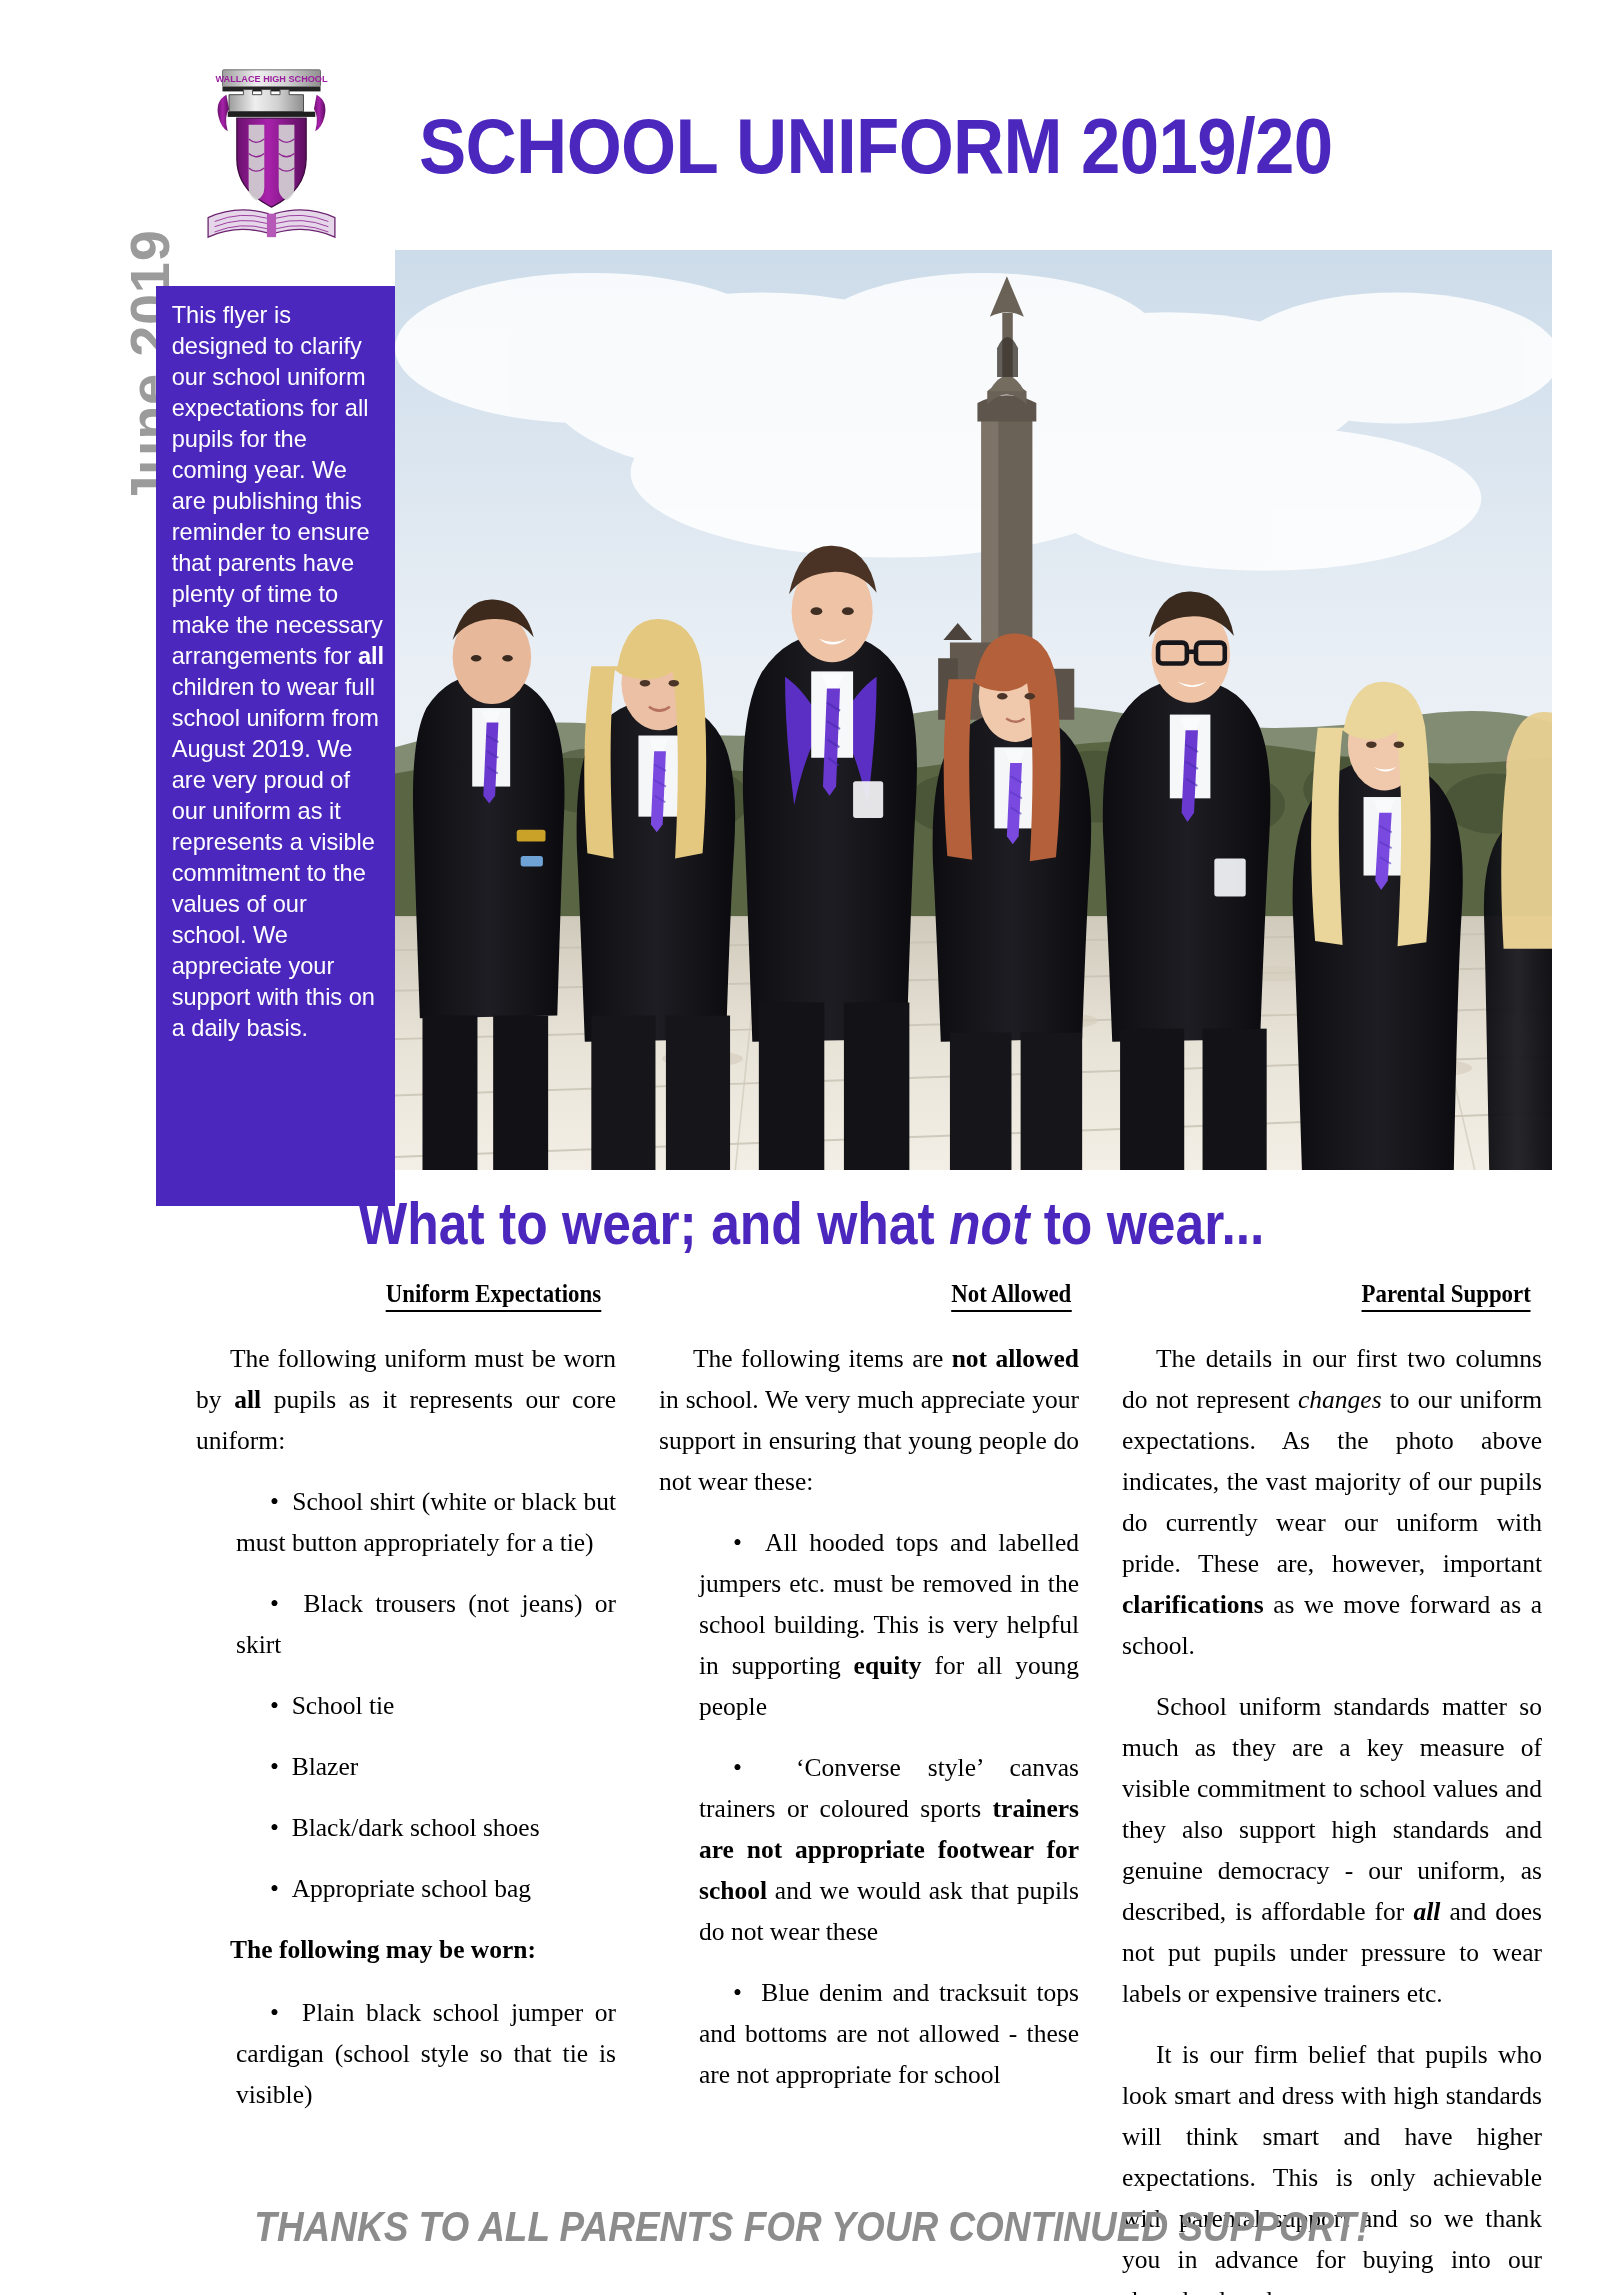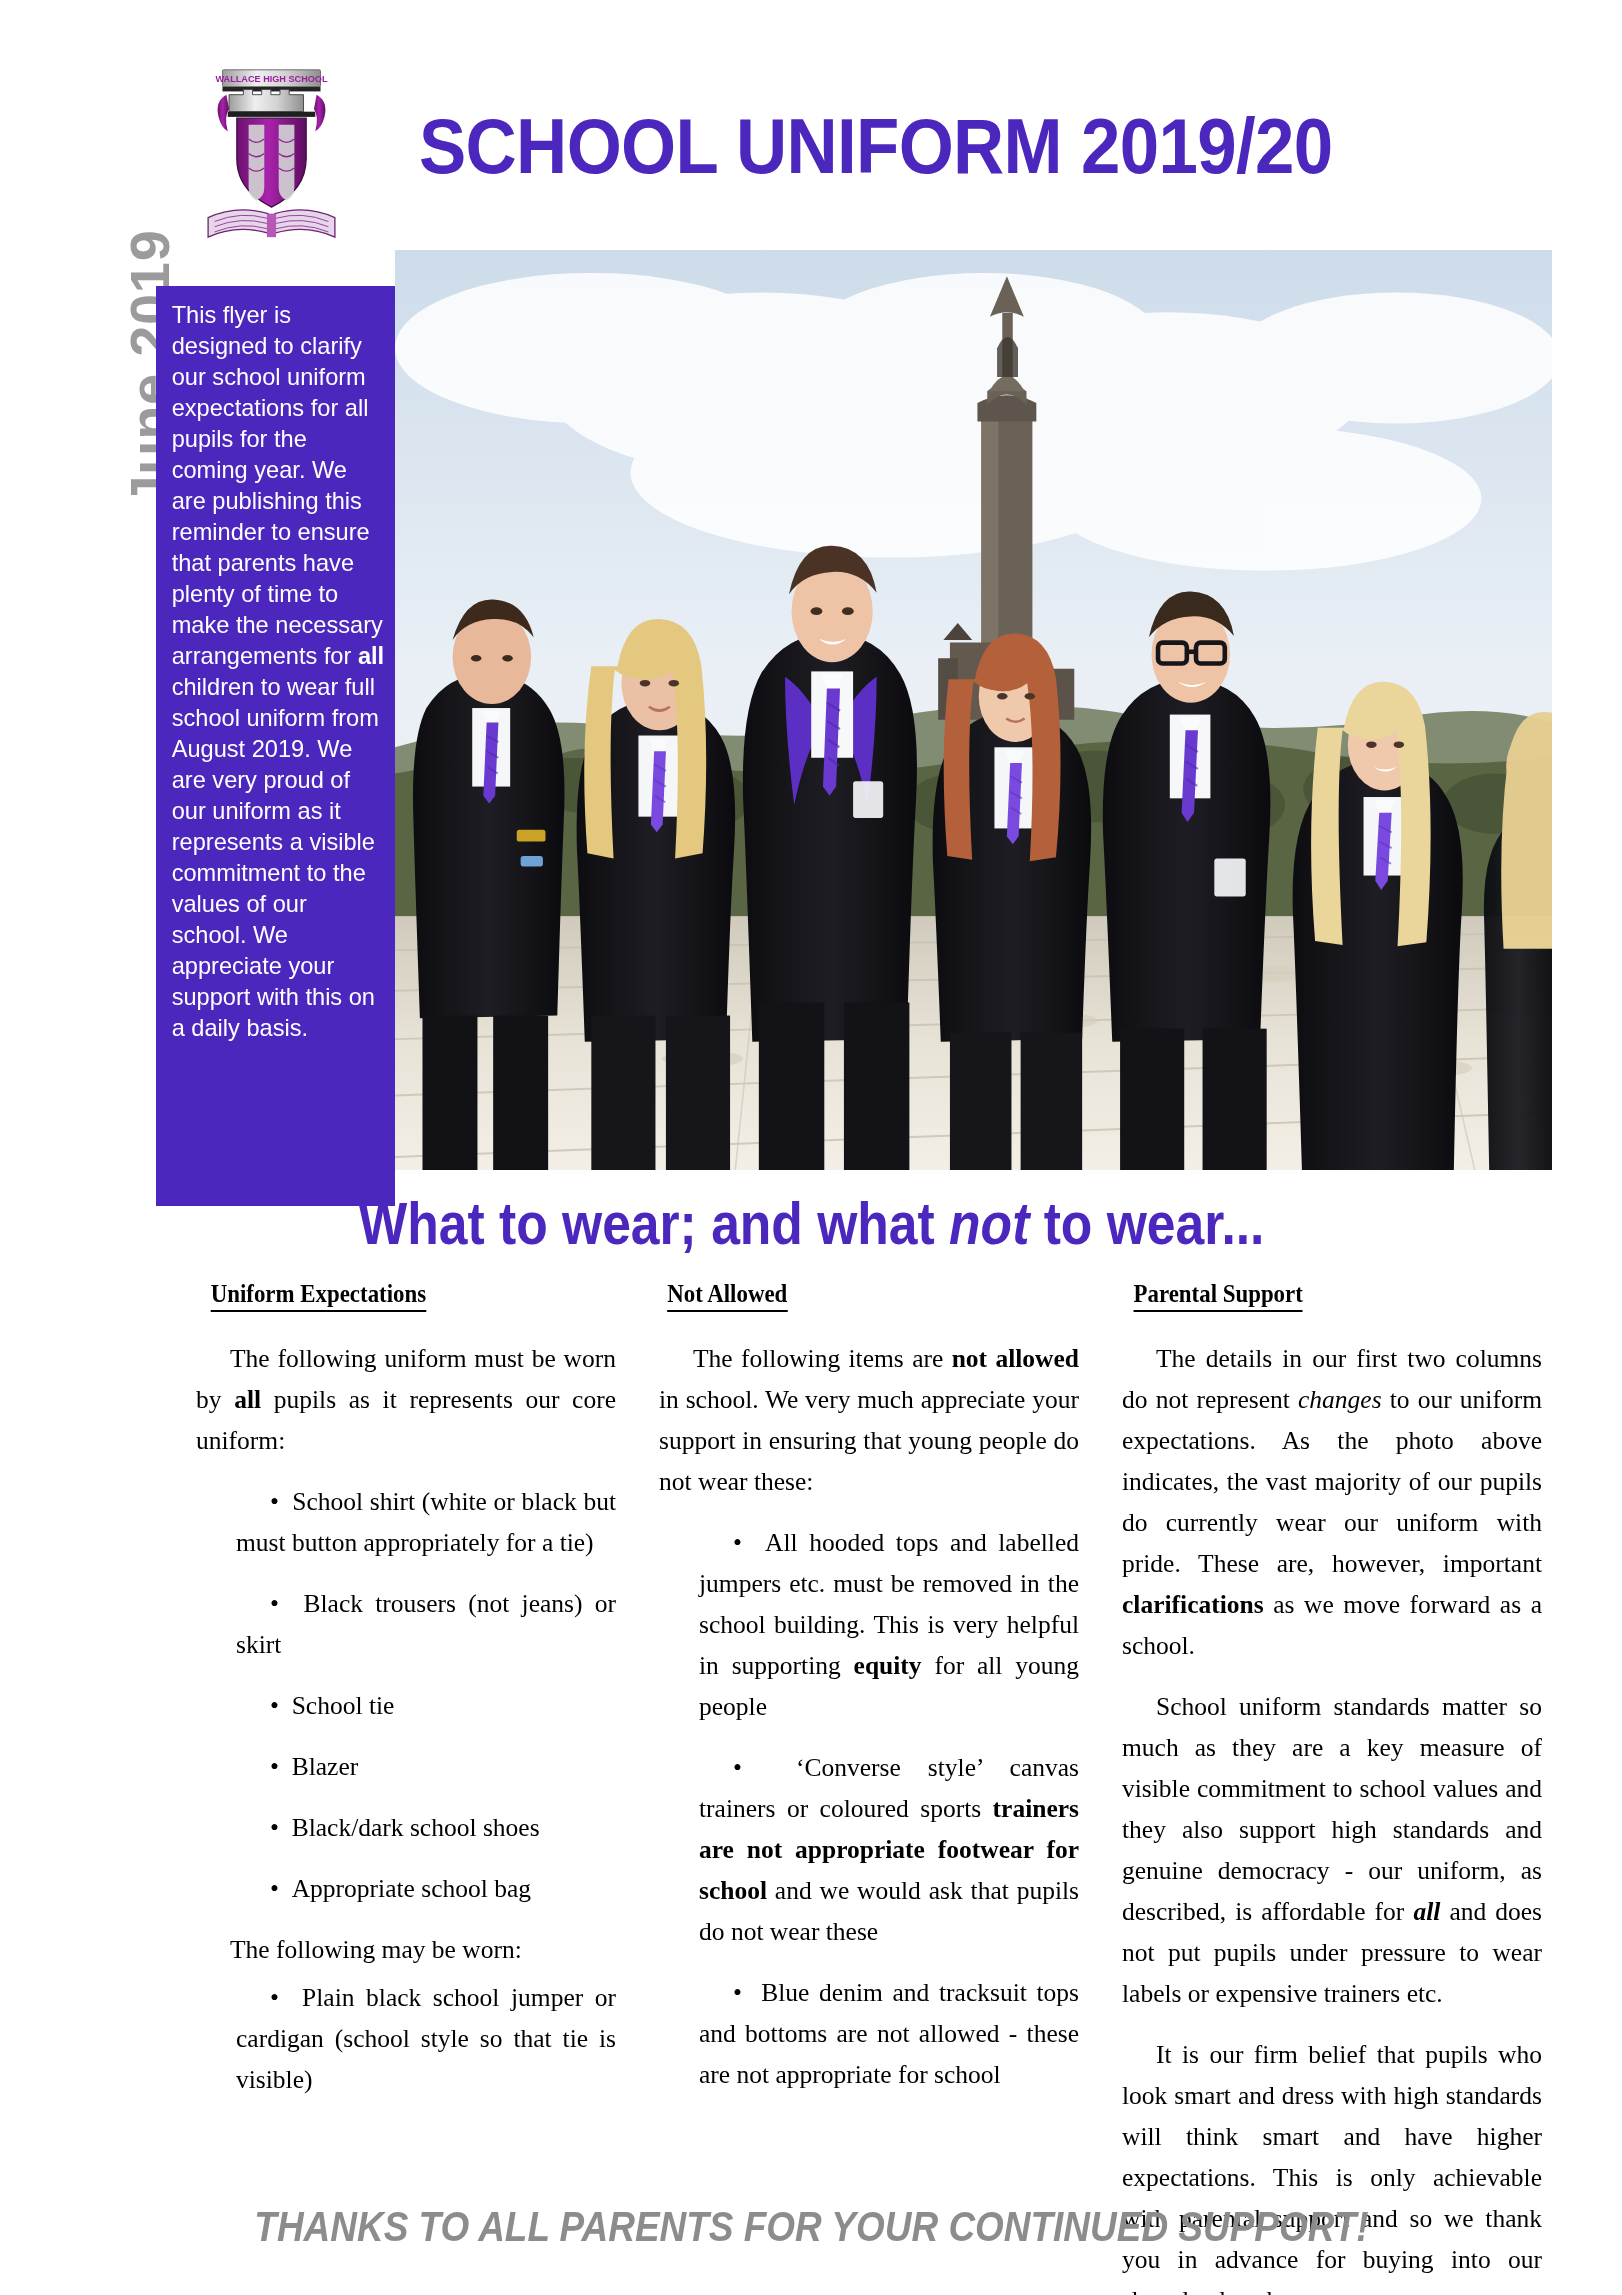--- a/index.html
+++ b/index.html
@@ -41,30 +41,30 @@
   #headline{position:absolute;left:0;top:1192px;width:1623px;text-align:center;
     font-family:"Liberation Sans",sans-serif;font-weight:bold;
     font-size:60px;line-height:63px;color:#4B27BE;
     transform:scaleX(.86);}
   #headline i{font-style:italic;}
 
   
   #cols{position:absolute;left:196px;top:1279px;width:1348px;height:910px;
     display:flex;gap:43px;}
   .col{width:420px;}
-  .col-head{text-align:left;font-weight:bold;font-size:26px;
+  .col-head{text-align:right;font-weight:bold;font-size:26px;
     line-height:30px;margin-bottom:26px;}
   .col-head span{border-bottom:2px solid #000;padding-bottom:1.3px;
     display:inline-block;transform:scaleX(.88);}
   .col p{margin:0 0 20px 0;font-size:25.5px;line-height:41px;
     text-align:justify;text-indent:34px;}
   .col p.bullet{text-indent:0;padding-left:0;margin-left:40px;}
   .col p.bullet::before{content:"\2022\00a0\00a0";}
   .col p.bullet-ind{text-indent:34px;}
-  .col p.tight{margin-bottom:7px;}
+  .col p.tight{margin-bottom:22px;font-weight:bold;}
   .col b{font-weight:bold;}
   .col i{font-style:italic;}
   .col .bi{font-weight:bold;font-style:italic;}
 
   
   #footer{position:absolute;left:0;top:2204px;width:1623px;text-align:center;
     font-family:"Liberation Sans",sans-serif;font-weight:bold;font-style:italic;
     font-size:42px;line-height:46px;color:#8c8c8c;transform:scaleX(.88);
     white-space:nowrap;}
 </style>

